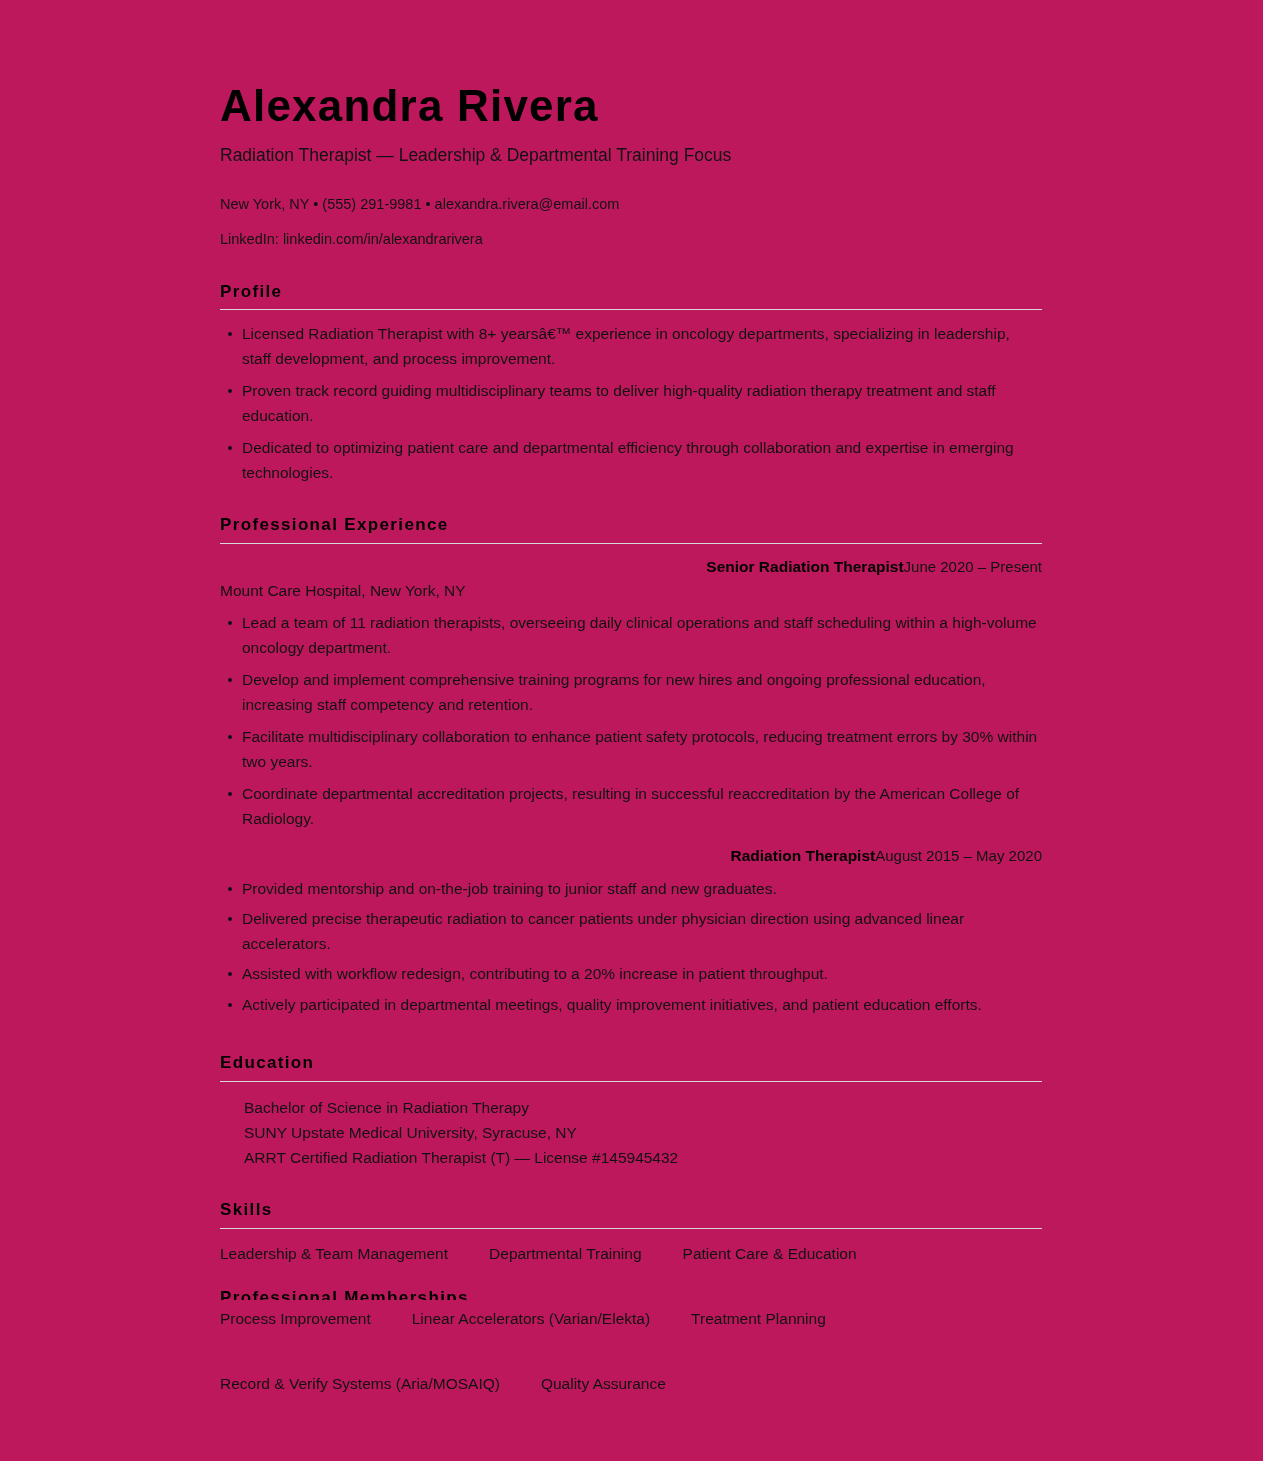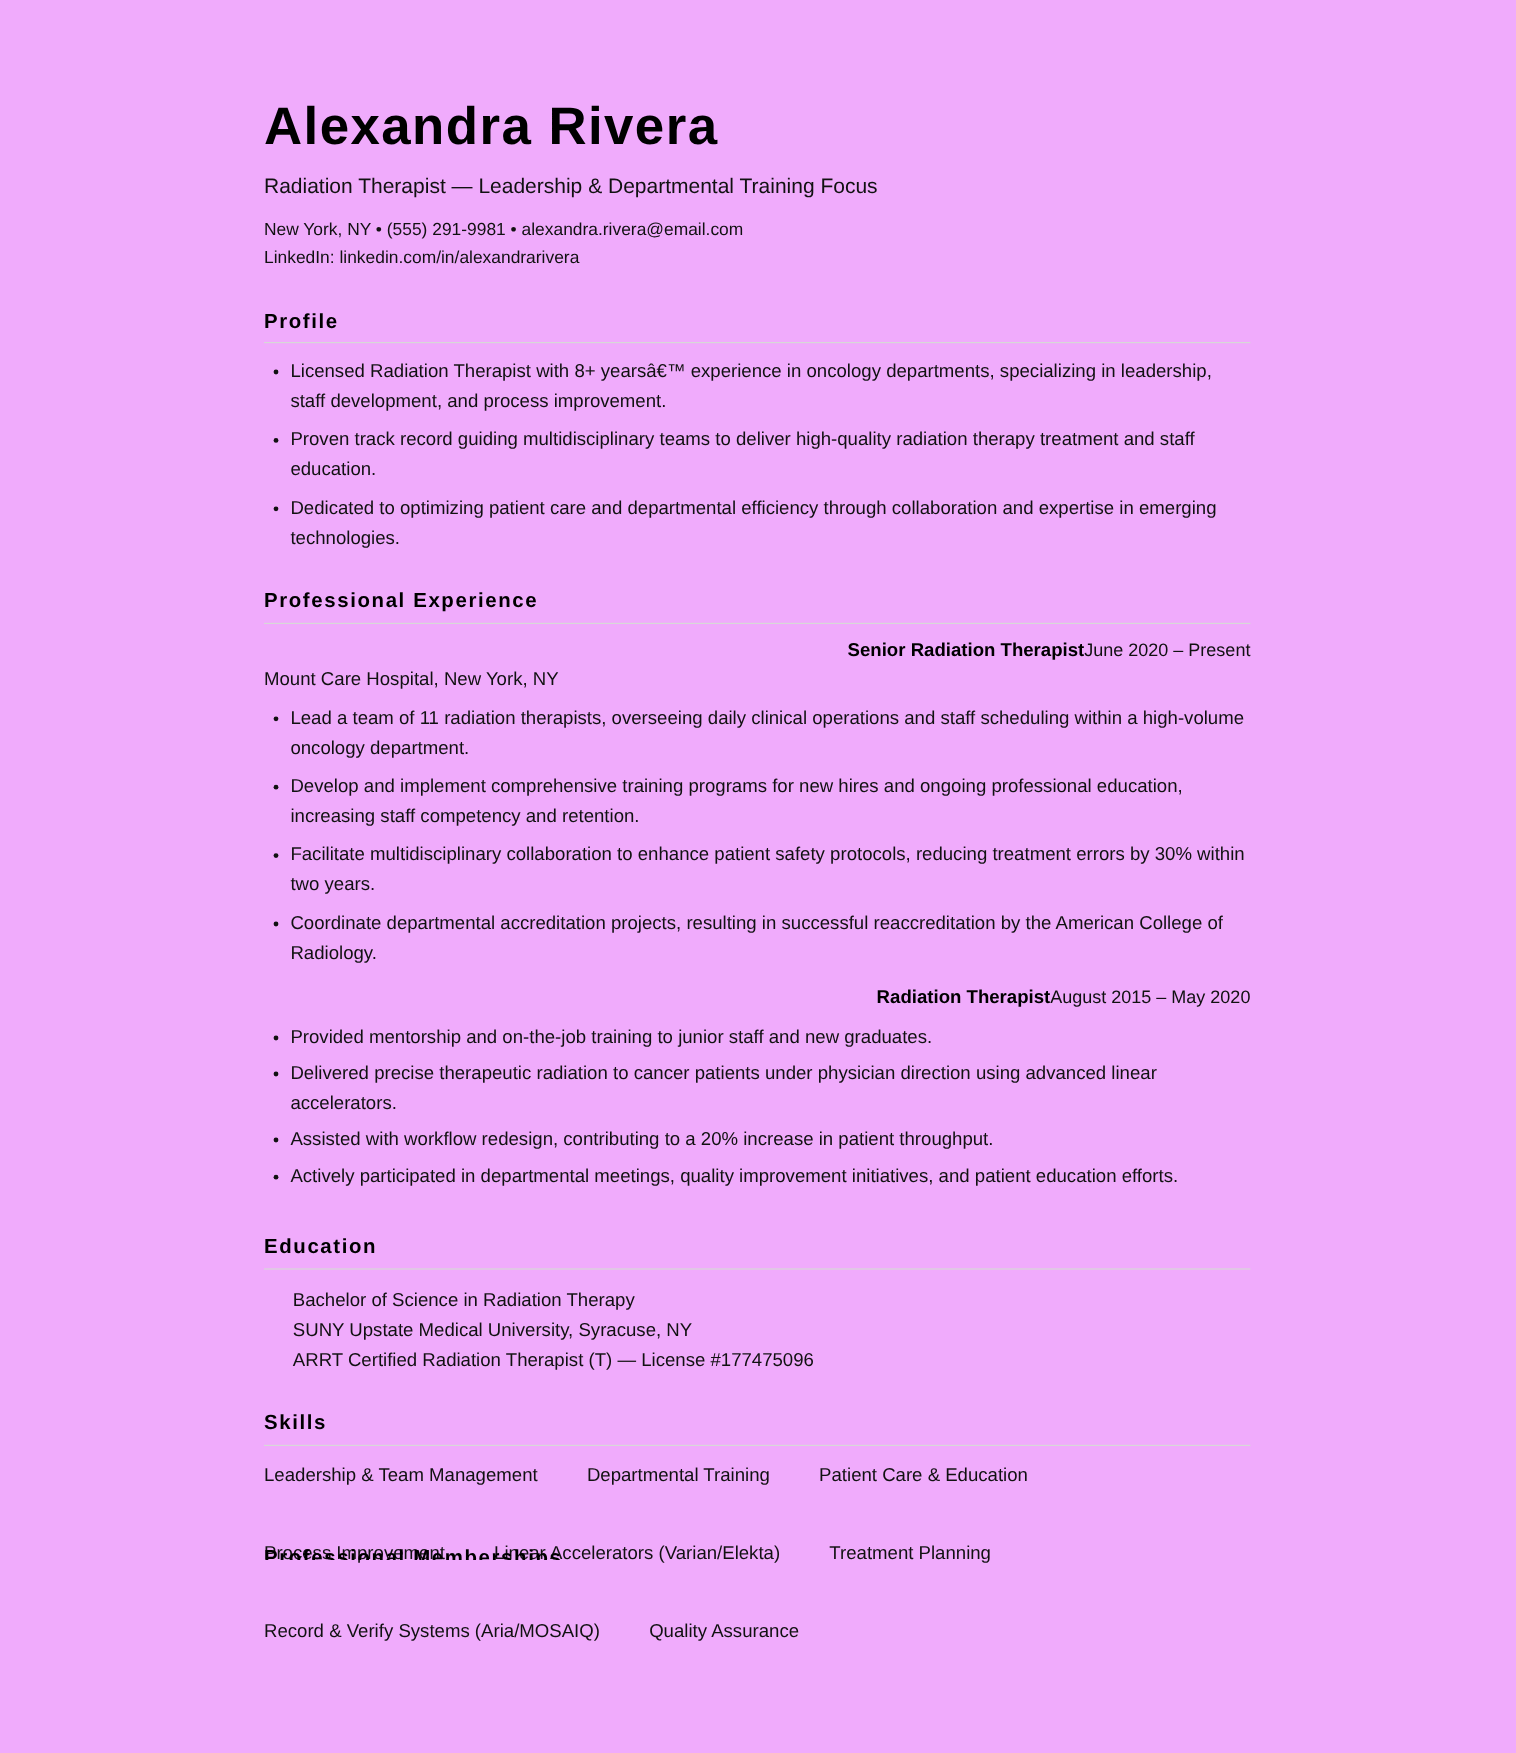--- a/index.html
+++ b/index.html
@@ -11,21 +11,21 @@
     width: 1263px;
     height: 1461px;
     font-family: "Liberation Sans", sans-serif;
     color: #000000;
     -webkit-font-smoothing: none;
   }
   .page {
     position: relative;
     width: 1263px;
     height: 1461px;
-    background: #f0abfc;
+    background: #be185d;
     overflow: hidden;
     box-sizing: border-box;
   }
   .content {
     position: absolute;
     left: 220px;
     top: 0;
     width: 822px;
   }
 
@@ -46,20 +46,21 @@
     padding-top: 16px;
     color: #111;
   }
   .contact-block {
     padding-top: 14px;
   }
   .contact-line {
     font-size: 14.5px;
     line-height: 1.62;
     color: #111;
+    margin-top: 12px;
   }
 
   
   .section {
     padding-top: 30px;
   }
   .section-heading {
     font-size: 17px;
     font-weight: bold;
     letter-spacing: 1.35px;
@@ -237,21 +238,21 @@
         </ul>
       </div>
     </div>
 
     <div class="section">
       <h2 class="section-heading">Education</h2>
       <div class="section-rule"></div>
       <div class="edu-block">
         <div class="edu-line">Bachelor of Science in Radiation Therapy</div>
         <div class="edu-line">SUNY Upstate Medical University, Syracuse, NY</div>
-        <div class="edu-line">ARRT Certified Radiation Therapist (T) — License #177475096</div>
+        <div class="edu-line">ARRT Certified Radiation Therapist (T) — License #145945432</div>
       </div>
     </div>
 
     <div class="section">
       <h2 class="section-heading">Skills</h2>
       <div class="section-rule"></div>
       <div class="skills-block">
         <span class="skill-item">Leadership &amp; Team Management</span>
         <span class="skill-item">Departmental Training</span>
         <span class="skill-item">Patient Care &amp; Education</span>

